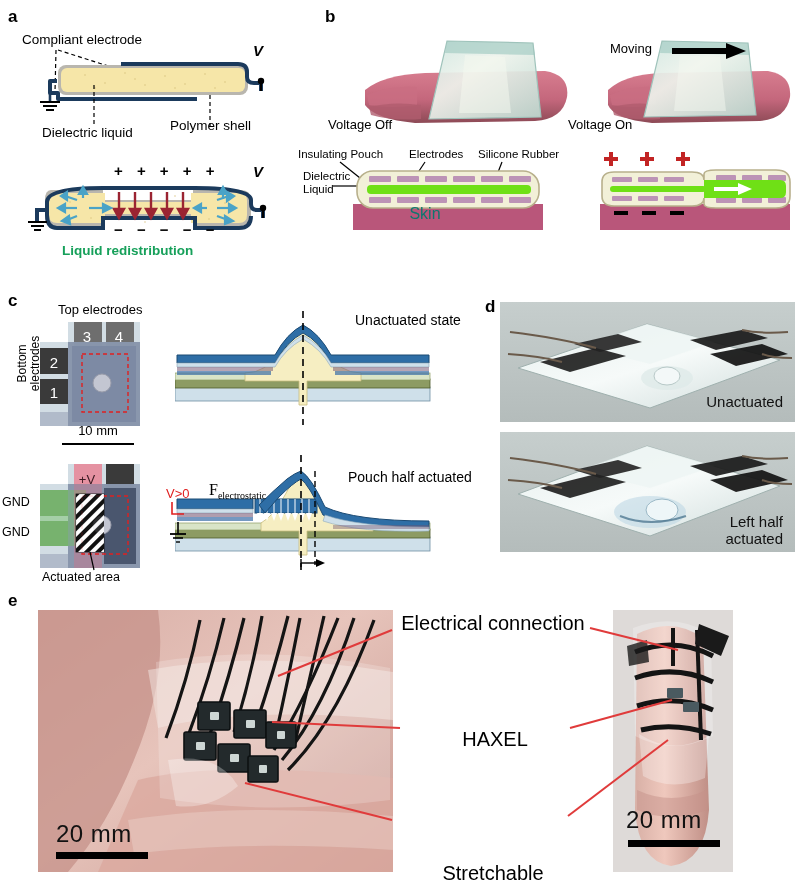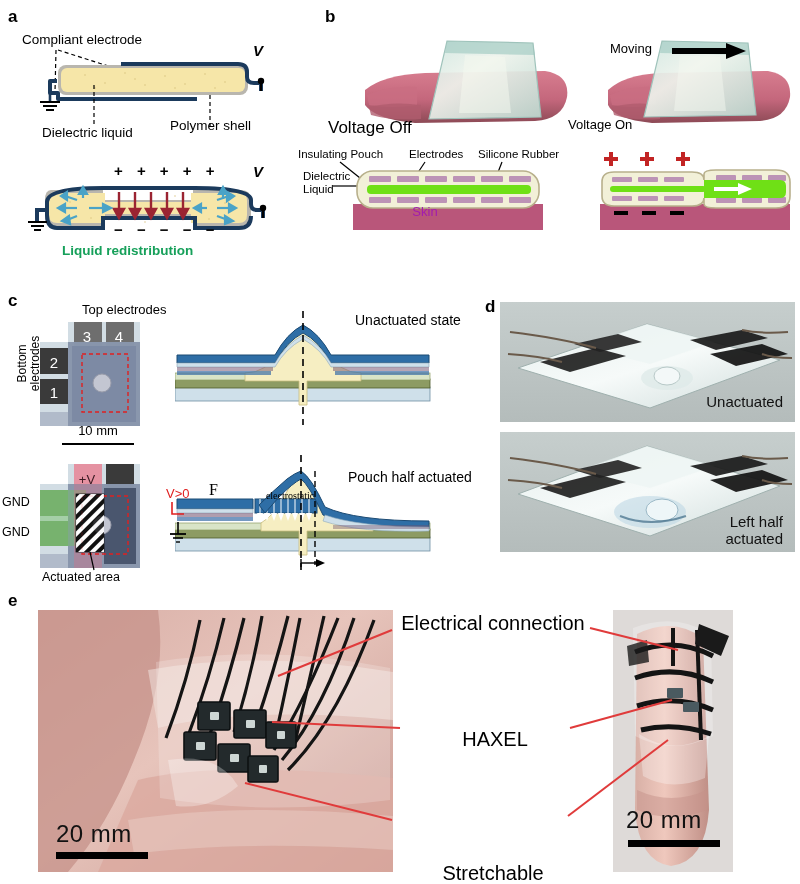--- a/index.html
+++ b/index.html
@@ -199,21 +199,21 @@
       </linearGradient>
     </defs>
     <path d="M10,55 Q28,40 70,38 L190,36 Q215,40 212,62 Q208,84 180,86 L60,88 Q20,84 10,70 Z" fill="url(#handg)"></path>
     <path d="M12,60 Q34,50 62,52 L62,70 Q36,74 14,70 Z" fill="#c96e82" opacity="0.8"></path>
     <path d="M14,72 Q38,66 66,70 L66,84 Q38,86 16,80 Z" fill="#b05c6e" opacity="0.8"></path>
     <path d="M92,6 L178,8 L186,82 L74,84 Z" fill="url(#pouchg)" opacity="0.92"></path>
     <path d="M92,6 L178,8 L180,20 L90,18 Z" fill="#a9cfc7" opacity="0.75"></path>
     <path d="M110,20 L150,22 L156,78 L104,78 Z" fill="#f4f7ef" opacity="0.55"></path>
     <path d="M92,6 L178,8 L186,82 L74,84 Z" fill="none" stroke="#9fc3bb" stroke-width="1.2"></path>
   </svg>
-  <div class="abs txt" style="left:328px;top:118px;font-size:17px;">Voltage Off</div>
+  <div class="abs txt" style="left:328px;top:118px;font-size:13px;">Voltage Off</div>
 
   <svg class="abs" style="left:600px;top:35px;width:200px;height:110px;">
     <path d="M8,55 Q24,40 60,38 L168,36 Q192,40 190,62 Q186,84 160,86 L52,88 Q14,84 8,70 Z" fill="url(#handg)"></path>
     <path d="M10,60 Q30,50 56,52 L56,70 Q32,74 12,70 Z" fill="#c96e82" opacity="0.8"></path>
     <path d="M12,72 Q34,66 60,70 L60,84 Q34,86 14,80 Z" fill="#b05c6e" opacity="0.8"></path>
     <path d="M62,6 L148,8 L156,80 L44,82 Z" fill="url(#pouchg)" opacity="0.92"></path>
     <path d="M62,6 L148,8 L150,20 L60,18 Z" fill="#a9cfc7" opacity="0.75"></path>
     <path d="M80,20 L120,22 L126,76 L74,76 Z" fill="#f4f7ef" opacity="0.5"></path>
     <path d="M62,6 L148,8 L156,80 L44,82 Z" fill="none" stroke="#9fc3bb" stroke-width="1.2"></path>
   </svg>
@@ -255,21 +255,21 @@
       <rect x="74" y="37" width="22" height="6" rx="1"></rect>
         <rect x="102" y="37" width="22" height="6" rx="1"></rect>
       <rect x="130" y="37" width="22" height="6" rx="1"></rect>
         <rect x="158" y="37" width="22" height="6" rx="1"></rect>
       <rect x="186" y="37" width="22" height="6" rx="1"></rect>
         <rect x="214" y="37" width="22" height="6" rx="1"></rect>
     </g>
 
     <rect x="72" y="25" width="164" height="9" rx="4" fill="#6fe016"></rect>
   </svg>
-  <div class="abs txt ctr" style="left:360px;top:205px;width:130px;font-size:13px;color:#a21caf;">Skin</div>
+  <div class="abs txt ctr" style="left:360px;top:205px;width:130px;font-size:16px;color:#0f766e;">Skin</div>
 
   <svg class="abs" style="left:580px;top:160px;width:220px;height:75px;">
     <rect x="20" y="44" width="190" height="26" fill="#b9567a"></rect>
     <path d="M22,22 Q22,12 34,12 L112,12 Q124,12 124,20 L124,14 Q124,10 136,10 L196,10
              Q210,10 210,22 L210,36 Q210,48 196,48 L136,48 Q124,48 124,44 L124,38
              Q124,46 112,46 L34,46 Q22,46 22,36 Z" fill="#f2f0d8" stroke="#b8b08c" stroke-width="1.6"></path>
     <g fill="#bc93b6">
       <rect x="32" y="17" width="20" height="5" rx="1"></rect>
         <rect x="58" y="17" width="20" height="5" rx="1"></rect>
       <rect x="84" y="17" width="20" height="5" rx="1"></rect>
@@ -305,21 +305,21 @@
         <rect x="9" y="2" width="4" height="14"></rect>
       <rect x="40" y="7" width="14" height="4"></rect>
         <rect x="45" y="2" width="4" height="14"></rect>
       <rect x="76" y="7" width="14" height="4"></rect>
         <rect x="81" y="2" width="4" height="14"></rect>
     </g>
   </svg>
 
   <div class="abs plabel" style="left:8px;top:292px;">c</div>
 
-  <div class="abs txt" style="left:58px;top:303px;font-size:13px;margin-left:24px;">Top electrodes</div>
+  <div class="abs txt" style="left:58px;top:303px;font-size:13px;">Top electrodes</div>
   <div class="abs txt ctr" style="left:-16px;top:350px;width:90px;font-size:12px;transform:rotate(-90deg);">Bottom
 electrodes</div>
 
   <svg class="abs" style="left:38px;top:320px;width:120px;height:112px;">
     <rect x="30" y="2" width="72" height="26" fill="#d2dde4"></rect>
     <rect x="36" y="2" width="28" height="26" fill="#6e6e6e"></rect>
     <rect x="68" y="2" width="28" height="26" fill="#6e6e6e"></rect>
     <rect x="2" y="22" width="100" height="84" fill="#a9b4c4" opacity="0.9"></rect>
     <rect x="2" y="28" width="28" height="26" fill="#3a3a3a"></rect>
     <rect x="2" y="58" width="28" height="26" fill="#3a3a3a"></rect>
@@ -444,21 +444,21 @@
     <line x1="126" y1="0" x2="126" y2="118" stroke="#000" stroke-width="1.6" stroke-dasharray="7,5"></line>
     <line x1="140" y1="16" x2="140" y2="110" stroke="#000" stroke-width="1.4" stroke-dasharray="6,4"></line>
 
     <line x1="126" y1="108" x2="144" y2="108" stroke="#000" stroke-width="1.4"></line>
     <polygon points="141,104 150,108 141,112" fill="#000"></polygon>
     <line x1="126" y1="104" x2="126" y2="112" stroke="#000" stroke-width="1.4"></line>
   </svg>
   <div class="abs txt" style="left:348px;top:470px;font-size:14px;">Pouch half actuated</div>
 
   <div class="abs" style="left:209px;top:481px;font-family:'Liberation Serif', serif;">
-    <span style="font-size:16px;">F</span><span style="font-size:10px;vertical-align:sub;margin-left:48px;">electrostatic</span>
+    <span style="font-size:16px;">F</span><span style="font-size:10px;vertical-align:sub;">electrostatic</span>
   </div>
 
   <div class="abs txt" style="left:166px;top:487px;font-size:13px;color:#e02020;">V&gt;0</div>
   <svg class="abs" style="left:168px;top:500px;width:40px;height:50px;">
     <path d="M4,2 L4,14 L16,14" stroke="#e02020" stroke-width="1.6" fill="none"></path>
     <line x1="10" y1="22" x2="10" y2="34" stroke="#000" stroke-width="1.6"></line>
     <line x1="2" y1="34" x2="18" y2="34" stroke="#000" stroke-width="1.8"></line>
     <line x1="5" y1="38" x2="15" y2="38" stroke="#000" stroke-width="1.6"></line>
     <line x1="8" y1="42" x2="12" y2="42" stroke="#000" stroke-width="1.4"></line>
   </svg>

